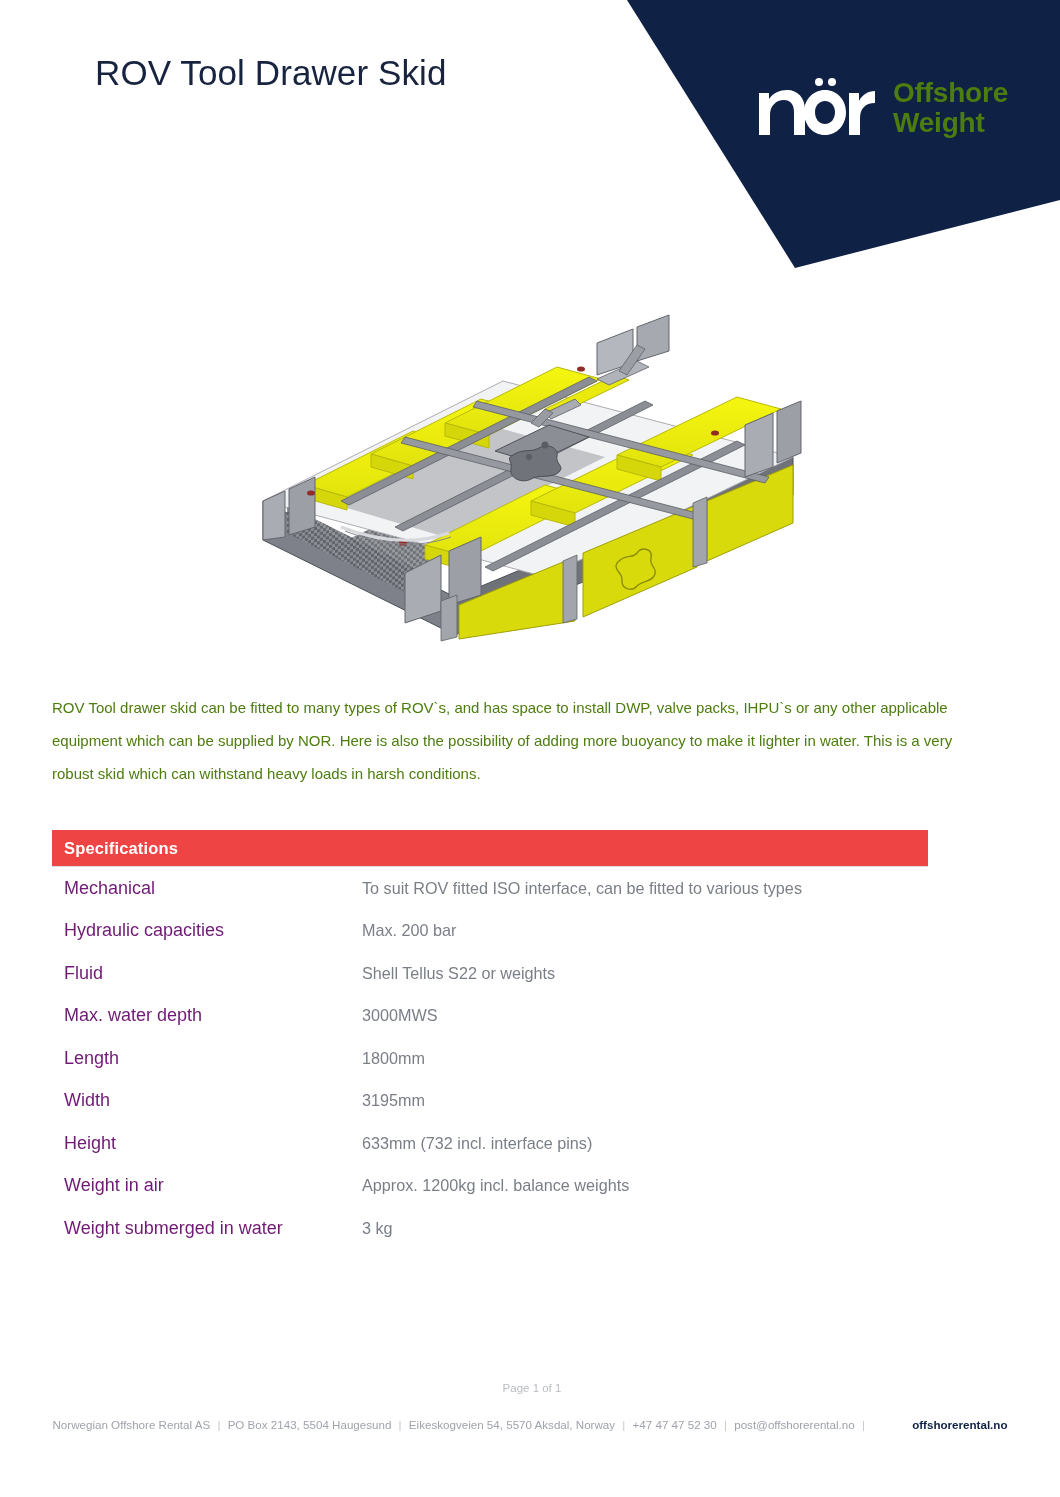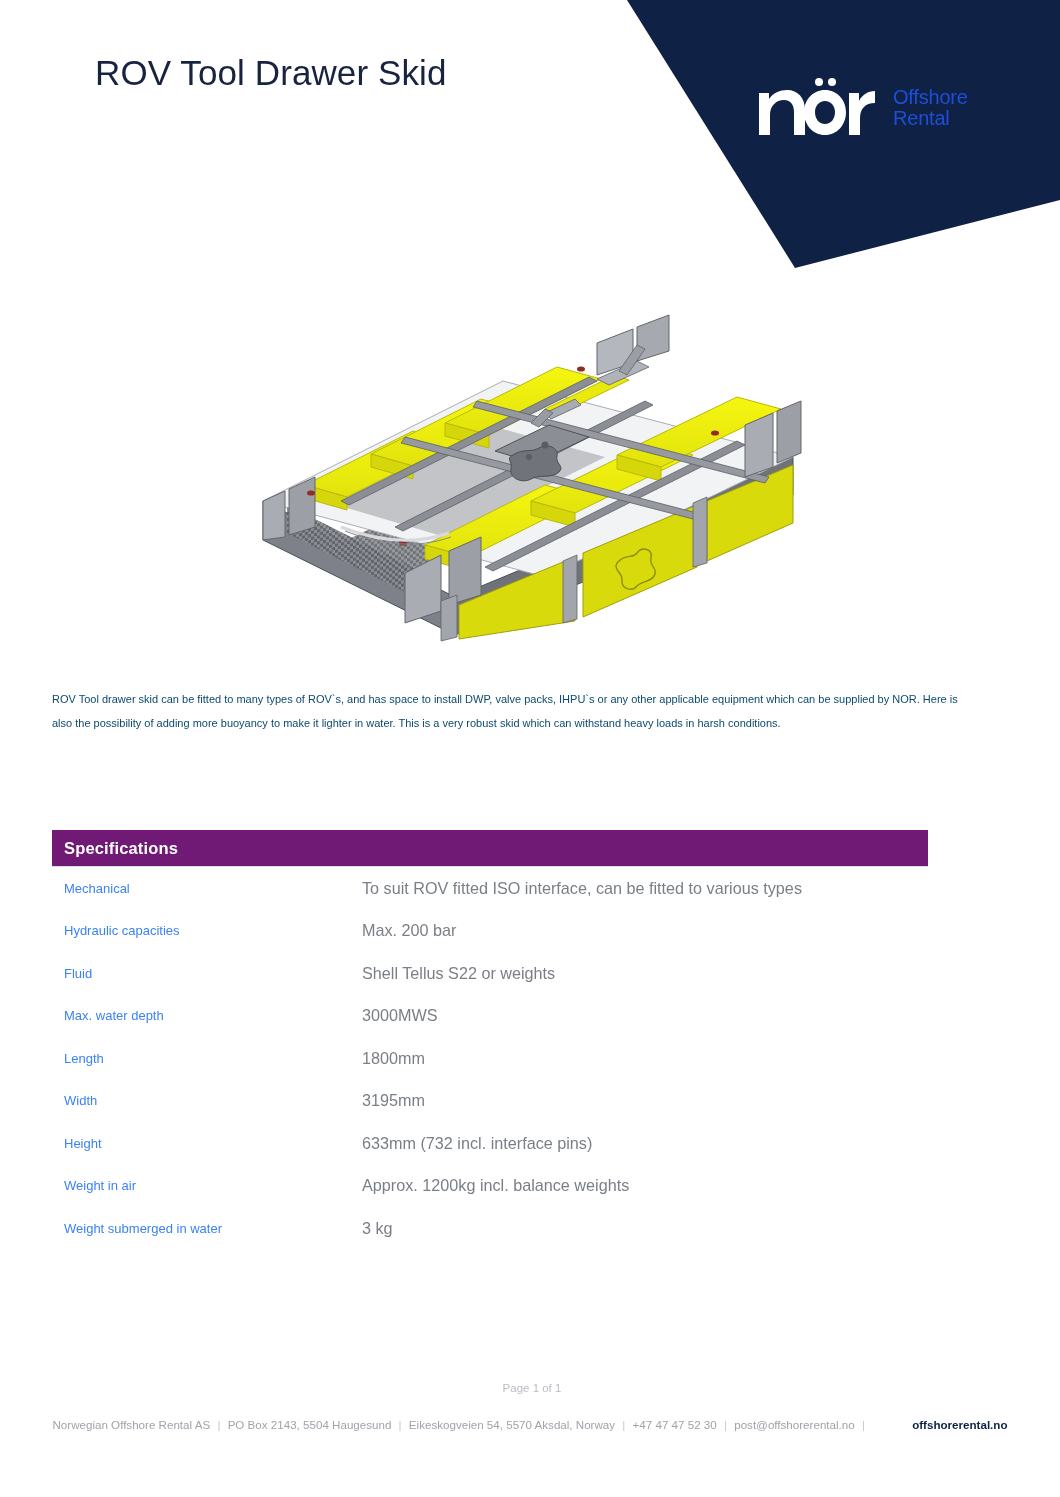--- a/index.html
+++ b/index.html
@@ -52,55 +52,55 @@
     align-items: center;
     gap: 16px;
   }
   .logo-mark { display: block; }
   .logo-words {
     display: flex;
     flex-direction: column;
     line-height: 1.06;
   }
   .logo-words span {
-    color: #1d4ed8;
-    font-size: 20px;
-    font-weight: normal;
+    color: #4d7c0f;
+    font-size: 28px;
+    font-weight: bold;
     letter-spacing: -0.2px;
   }
 
   
   .product-figure {
     position: absolute;
     left: 245px;
     top: 305px;
     width: 570px;
     height: 345px;
   }
 
   
   .intro {
     position: absolute;
     left: 52px;
     top: 676px;
     width: 910px;
-    font-size: 11px;
-    line-height: 24px;
-    color: #0c4a6e;
+    font-size: 15px;
+    line-height: 33px;
+    color: #4d7c0f;
   }
 
   
   .spec-table {
     position: absolute;
     left: 52px;
     top: 830px;
     width: 876px;
   }
   .spec-head {
-    background: #701a75;
+    background: #ef4444;
     height: 36px;
     display: flex;
     align-items: center;
     padding-left: 12px;
     box-sizing: border-box;
     text-align: right;
   }
   .spec-head-label {
     color: #ffffff;
     font-size: 16.5px;
@@ -113,22 +113,22 @@
     width: 876px;
   }
   .spec-row {
     display: flex;
     height: 42.5px;
     align-items: center;
   }
   .spec-label {
     width: 310px;
     flex: 0 0 310px;
-    font-size: 13px;
-    color: #3b82f6;
+    font-size: 18px;
+    color: #701a75;
     padding-left: 12px;
     box-sizing: border-box;
   }
   .spec-value {
     font-size: 16.2px;
     color: #7a7f87;
   }
 
   
   .page-number {
@@ -180,21 +180,21 @@
                M68,24 C62,24 58,29 58,35 C58,42 62,47 68,47 C74,47 78,42 78,35 C78,29 74,24 68,24 Z" fill="#ffffff"></path>
 
       <circle cx="62" cy="5" r="4" fill="#ffffff"></circle>
       <circle cx="75" cy="5" r="4" fill="#ffffff"></circle>
 
       <path d="M92,58 L92,16 L102,16 L102,24 C105,18 111,14 118,14 L118,26 C108,26 103,32 103,41
                L103,58 Z" fill="#ffffff"></path>
     </svg>
     <div class="logo-words">
       <span>Offshore</span>
-      <span>Rental</span>
+      <span>Weight</span>
     </div>
   </div>
 </div>
 
 <div class="product-figure">
   <svg width="570" height="345" viewBox="0 0 570 345">
     <defs>
       <pattern id="grate" width="6" height="6" patternUnits="userSpaceOnUse" patternTransform="skewY(-12)">
         <rect width="6" height="6" fill="#8e9197"></rect>
         <rect width="3" height="3" fill="#5d6066"></rect>

